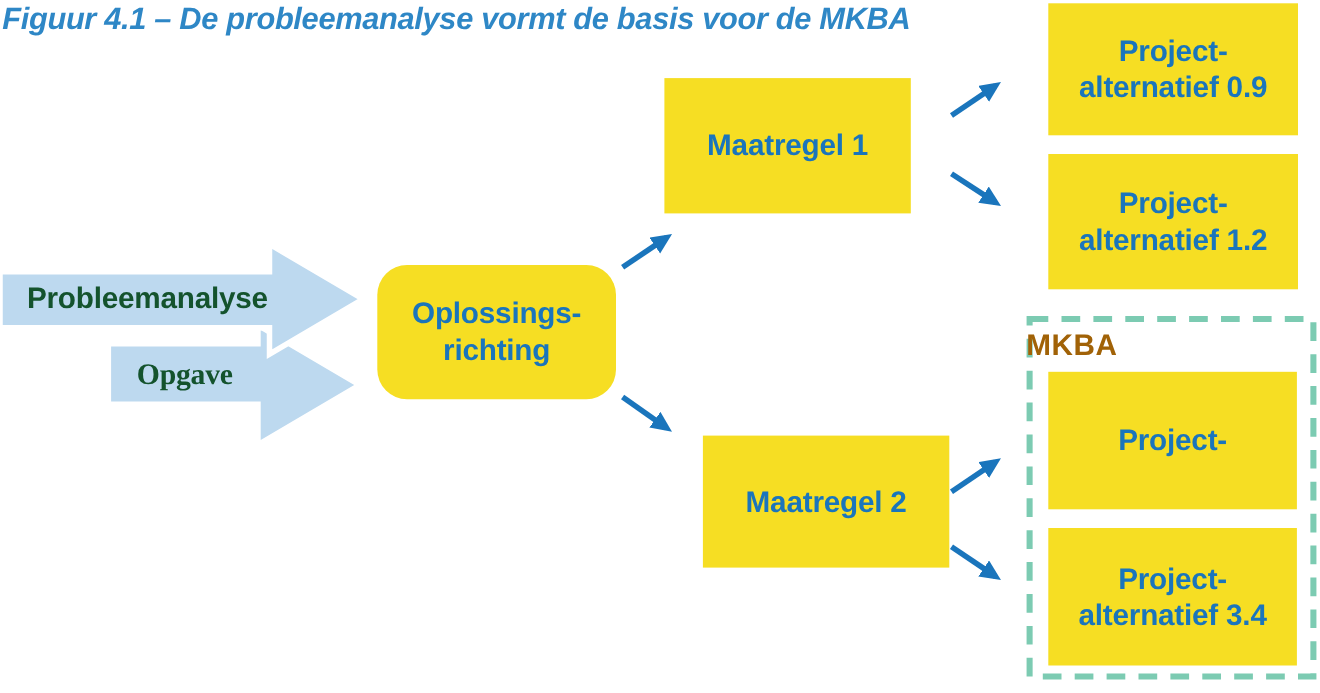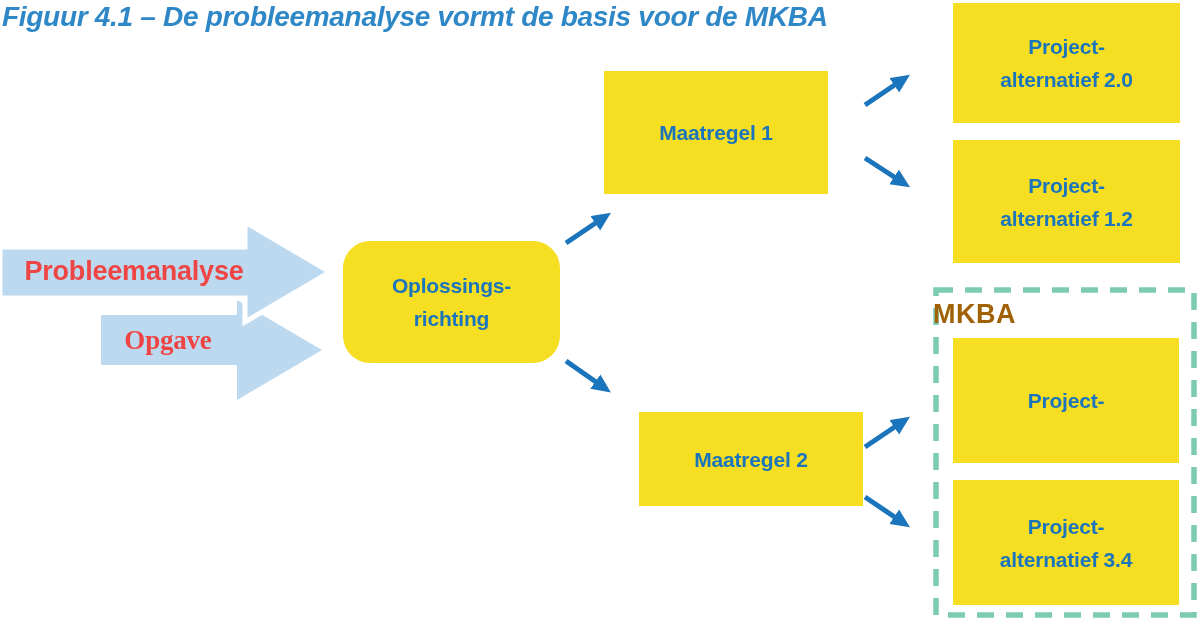--- a/index.html
+++ b/index.html
@@ -32,41 +32,41 @@
     top: 0;
     width: 1200px;
     height: 630px;
   }
   
   .box {
     position: absolute;
     background: #f6de23;
     color: #1a75bc;
     font-weight: bold;
-    font-size: 21px;
+    font-size: 27px;
     line-height: 33px;
     display: flex;
     flex-direction: column;
     align-items: center;
     justify-content: center;
     text-align: center;
     letter-spacing: -0.2px;
   }
   .box span { display: block; }
   .box-oplossing  { left: 343px; top: 241px; width: 217px; height: 122px; border-radius: 27px; }
   .box-maatregel1 { left: 604px; top: 71px;  width: 224px; height: 123px; }
-  .box-maatregel2 { left: 639px; top: 412px; width: 224px; height: 94px; justify-content: center; }
+  .box-maatregel2 { left: 639px; top: 396px; width: 224px; height: 120px; justify-content: center; }
   .box-p11 { left: 953px; top: 3px;   width: 227px; height: 120px; }
   .box-p12 { left: 953px; top: 140px; width: 227px; height: 123px; }
   .box-p21 { left: 953px; top: 338px; width: 226px; height: 125px; }
   .box-p22 { left: 953px; top: 480px; width: 226px; height: 125px; }
   
   .arrow-label {
     position: absolute;
-    color: #ef4444;
+    color: #14532d;
     font-weight: bold;
     font-size: 27px;
     white-space: nowrap;
     letter-spacing: -0.2px;
   }
   .arrow-label-pa { left: 22px;  top: 256px; width: 224px; text-align: center; }
   .arrow-label-op { left: 104px; top: 325px; width: 128px; text-align: center; font-family: Liberation Serif, serif; }
   
   .mkba-label {
     position: absolute;
@@ -118,21 +118,21 @@
   <div class="box box-maatregel1">
     <span>Maatregel 1</span>
   </div>
 
   <div class="box box-maatregel2">
     <span>Maatregel 2</span>
   </div>
 
   <div class="box box-p11">
     <span>Project-</span>
-    <span>alternatief 2.0</span>
+    <span>alternatief 0.9</span>
   </div>
 
   <div class="box box-p12">
     <span>Project-</span>
     <span>alternatief 1.2</span>
   </div>
 
   <div class="mkba-label">MKBA</div>
 
   <div class="box box-p21">

